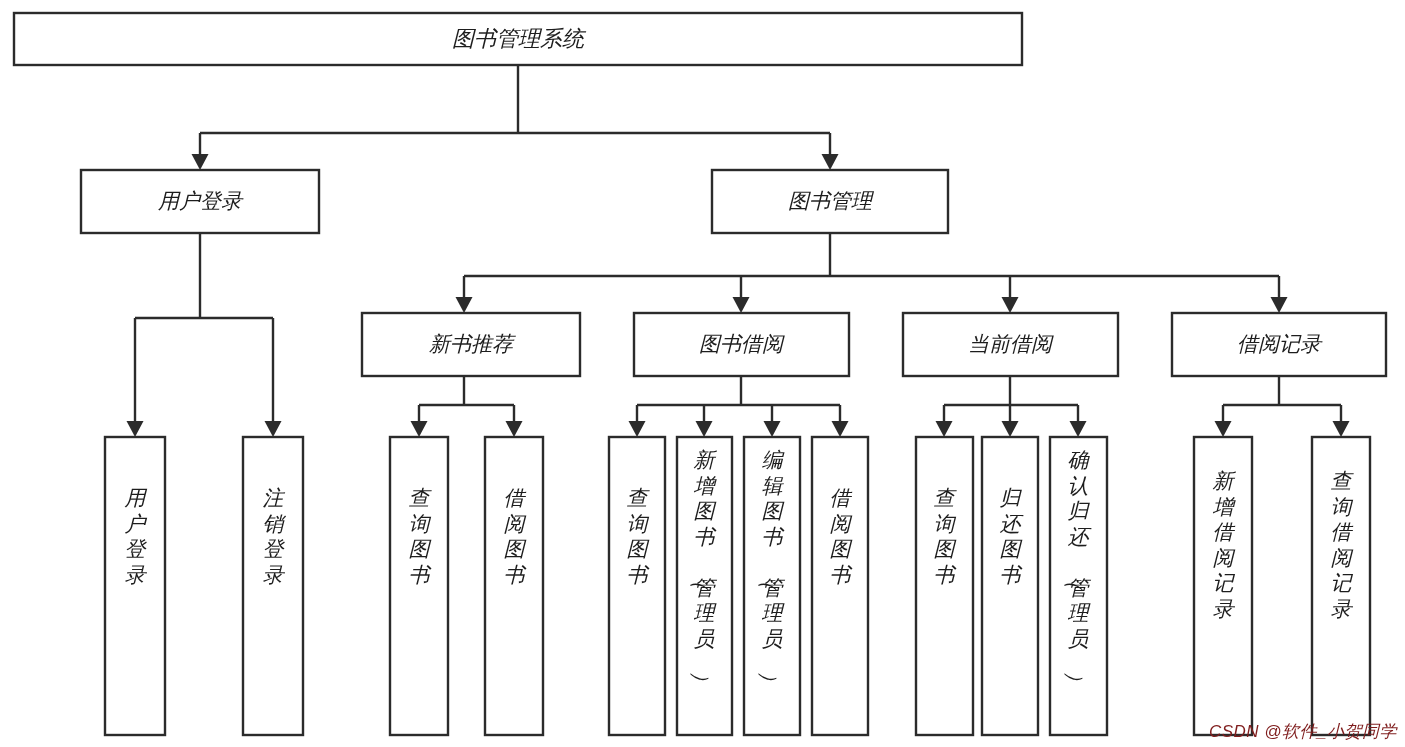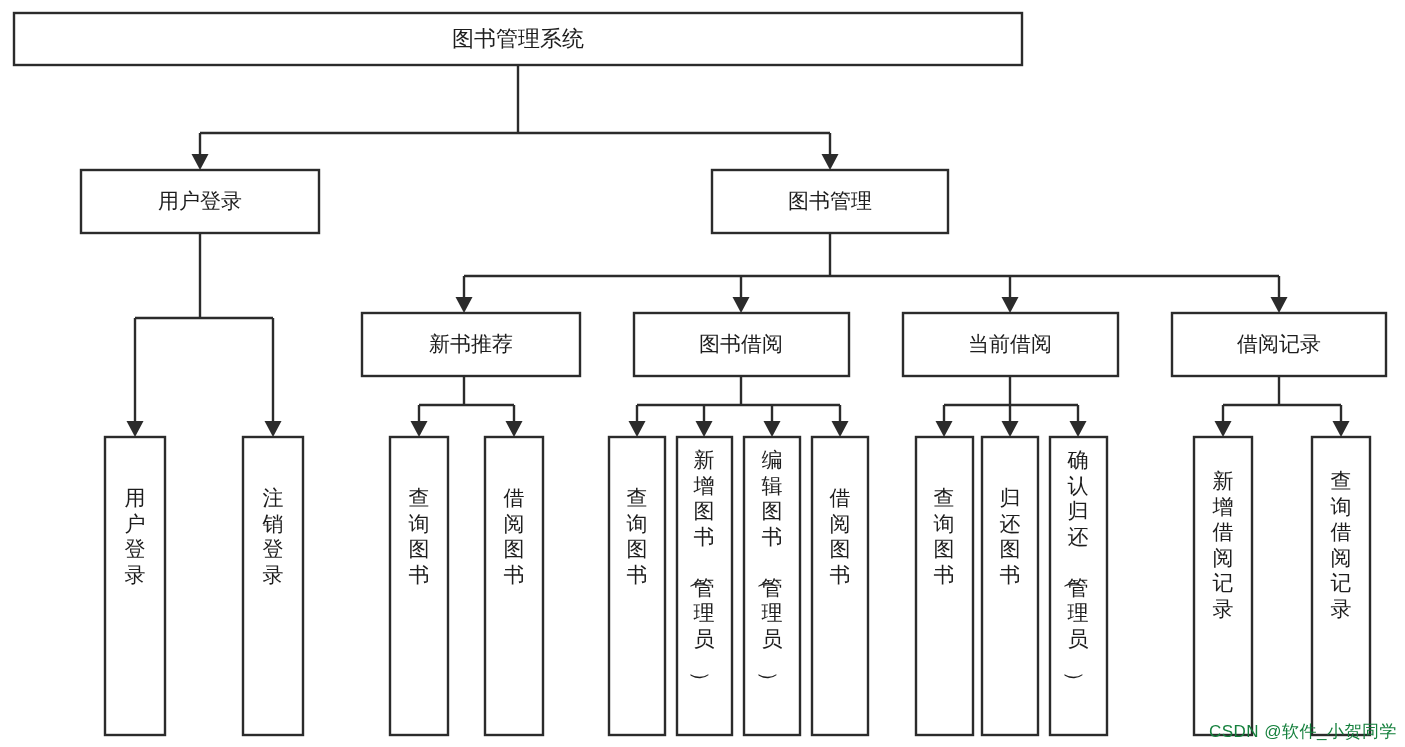--- a/index.html
+++ b/index.html
@@ -11,20 +11,21 @@
     width: 1405px;
     height: 747px;
     font-family: "Liberation Sans", "DejaVu Sans", sans-serif;
     overflow: hidden;
     position: relative;
   }
   #diagram-root {
     position: relative;
     width: 1405px;
     height: 747px;
+    font-style: italic;
   }
   svg.diagram {
     display: block;
     width: 1405px;
     height: 747px;
   }
   .node-box {
     fill: #ffffff;
     stroke: #2b2b2b;
     stroke-width: 2.4;
@@ -52,21 +53,21 @@
     font-size: 21px;
     text-anchor: middle;
   }
   .title-label {
     font-size: 22px;
   }
   .watermark {
     position: absolute;
     right: 8px;
     bottom: 4px;
-    color: #15803d;
+    color: #7f1d1d;
     font-size: 17px;
     font-family: "Liberation Sans", "DejaVu Sans", sans-serif;
     letter-spacing: 0.5px;
     white-space: nowrap;
     pointer-events: none;
   }
 </style>
 </head>
 <body>
 

